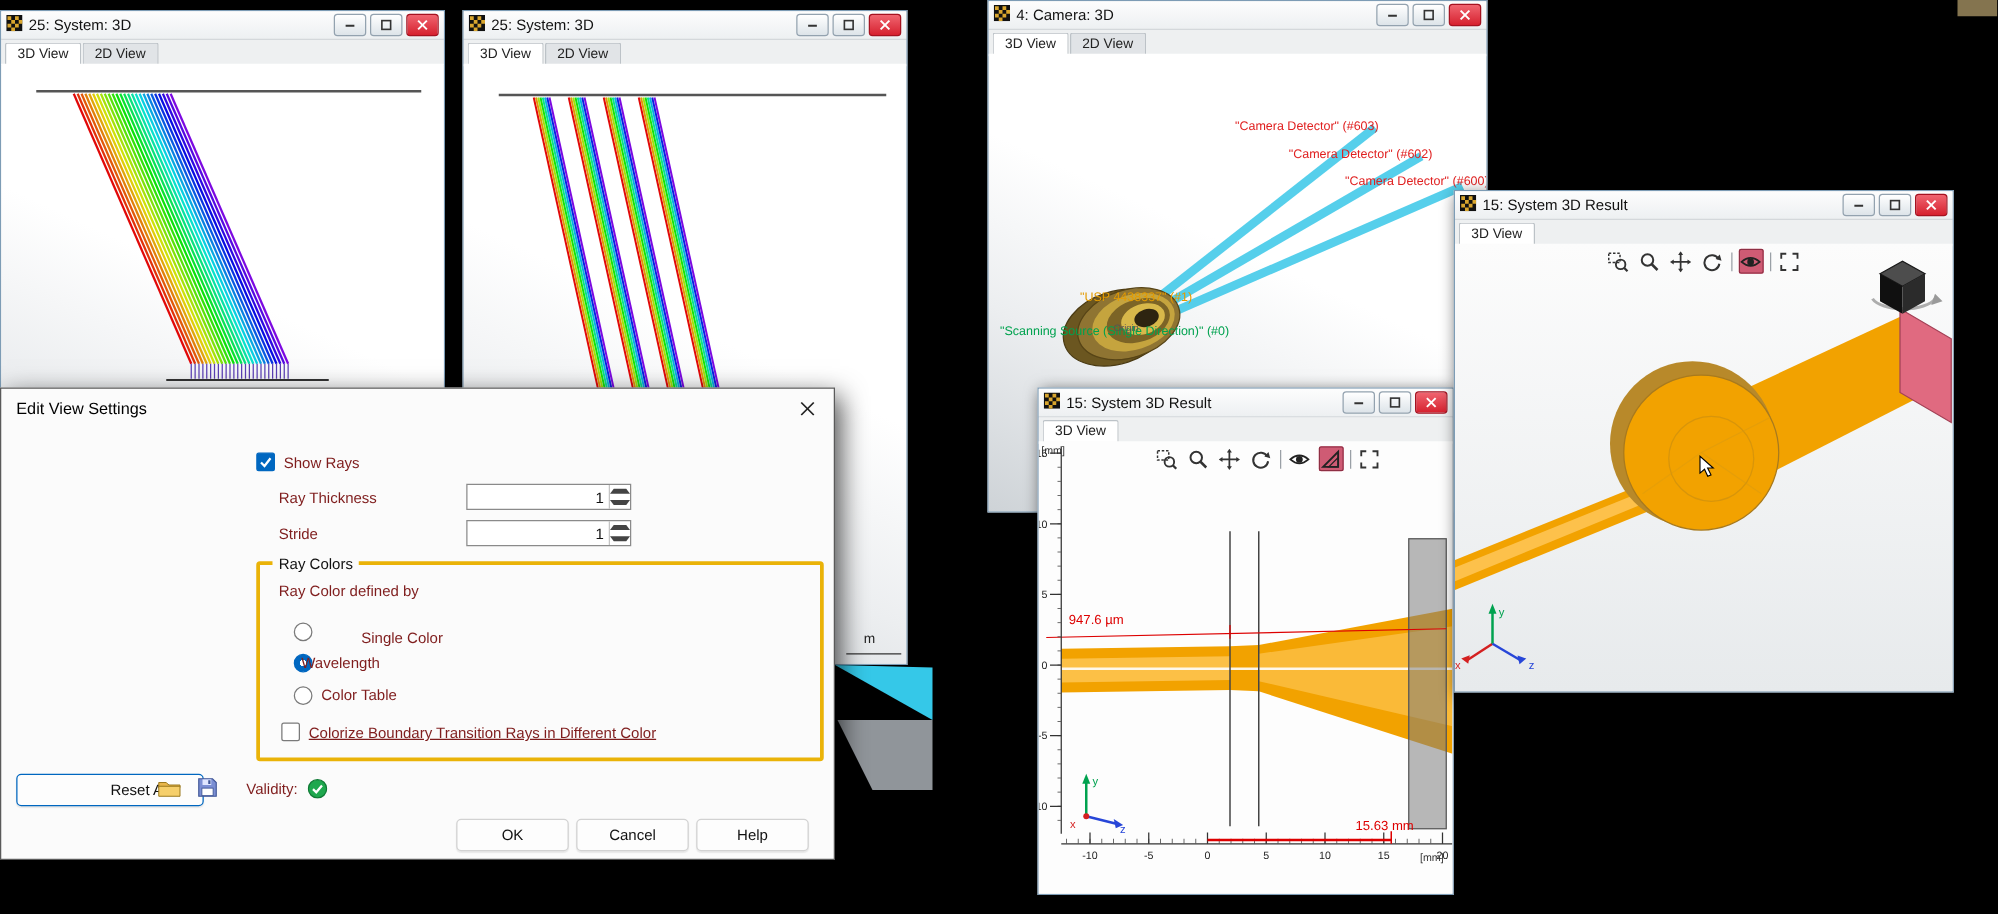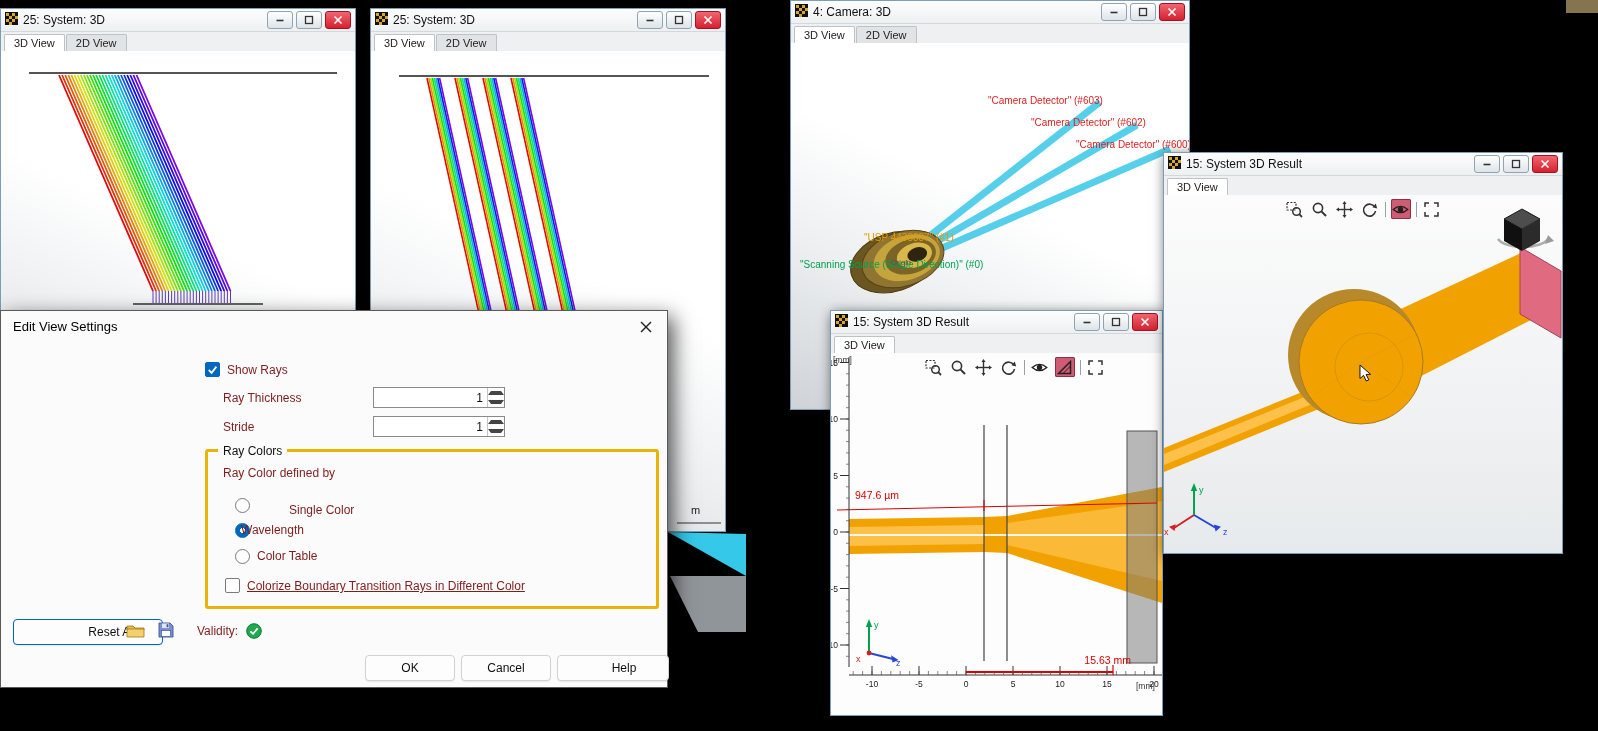--- a/index.html
+++ b/index.html
@@ -753,16 +753,16 @@
     <div class="lbl" style="left:196px;top:313px;">Validity:</div>
     <div class="icon-btn" style="left:240px;top:309px;">
       <svg width="16" height="16" viewBox="0 0 16 16">
           <circle cx="8" cy="8" r="7.3" fill="#1fa84e" stroke="#0f7a35"></circle>
           <polyline points="4.4,8.3 7,10.8 11.6,5.4" fill="none" stroke="#fff" stroke-width="1.8"></polyline>
         </svg>
     </div>
 
     <div class="btn" style="left:364px;top:344px;width:88px;">OK</div>
     <div class="btn" style="left:460px;top:344px;width:88px;">Cancel</div>
-    <div class="btn" style="left:556px;top:344px;width:88px;padding-left:22px;">Help</div>
+    <div class="btn" style="left:556px;top:344px;width:88px;">Help</div>
   </div>
 
 </div>
 
 </body></html>

